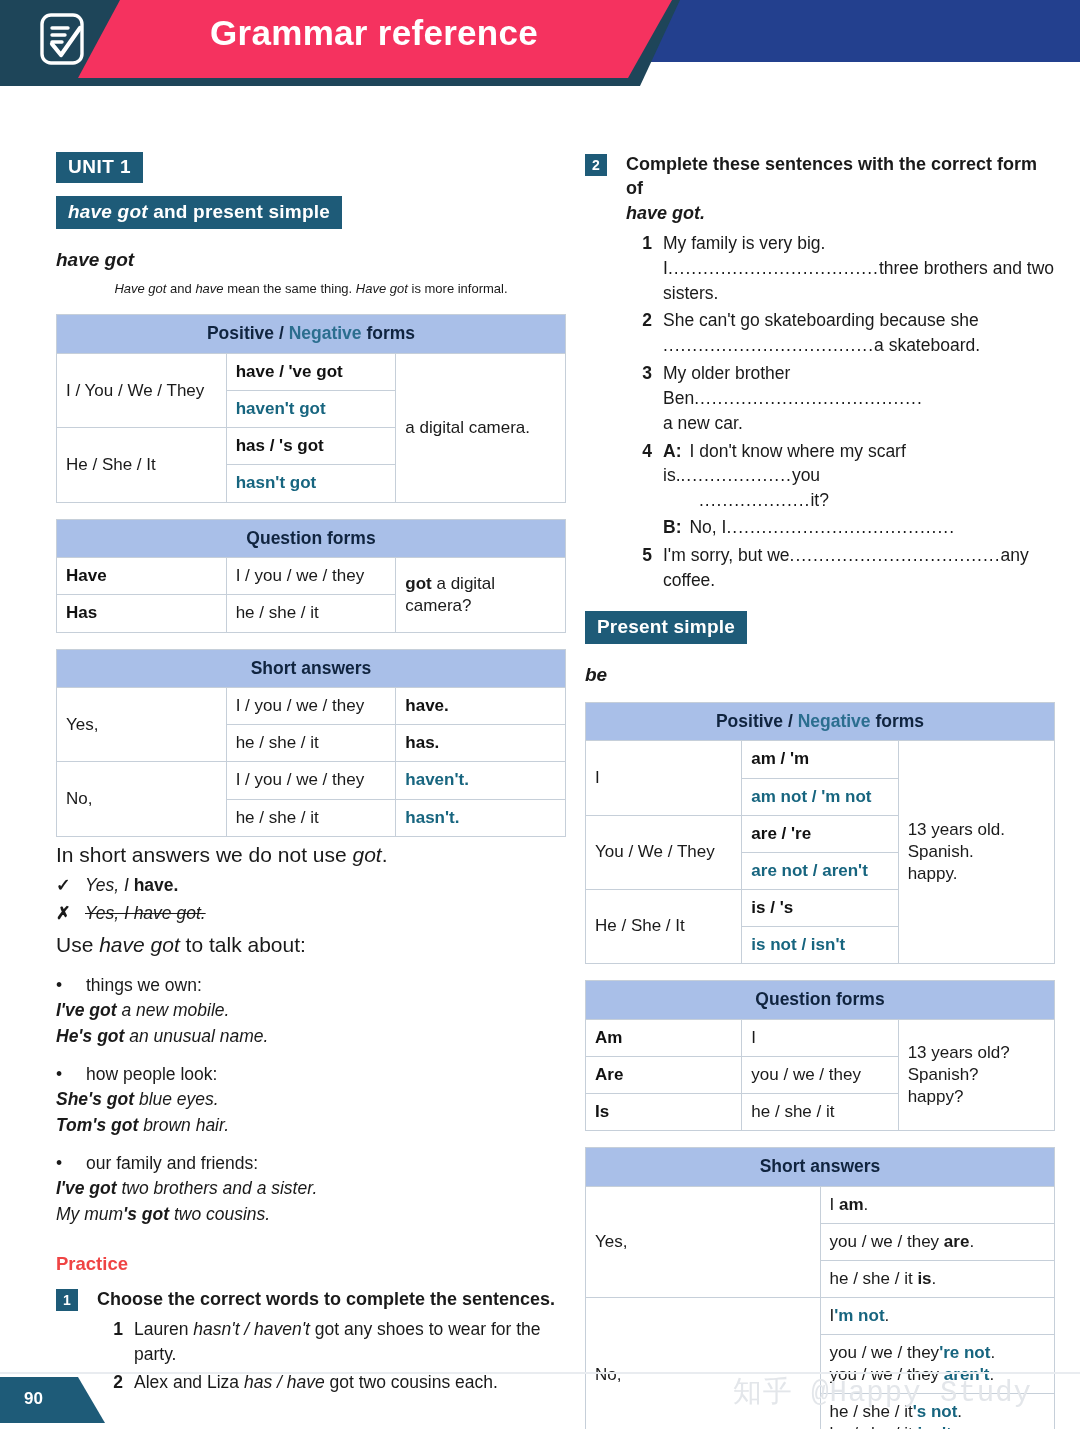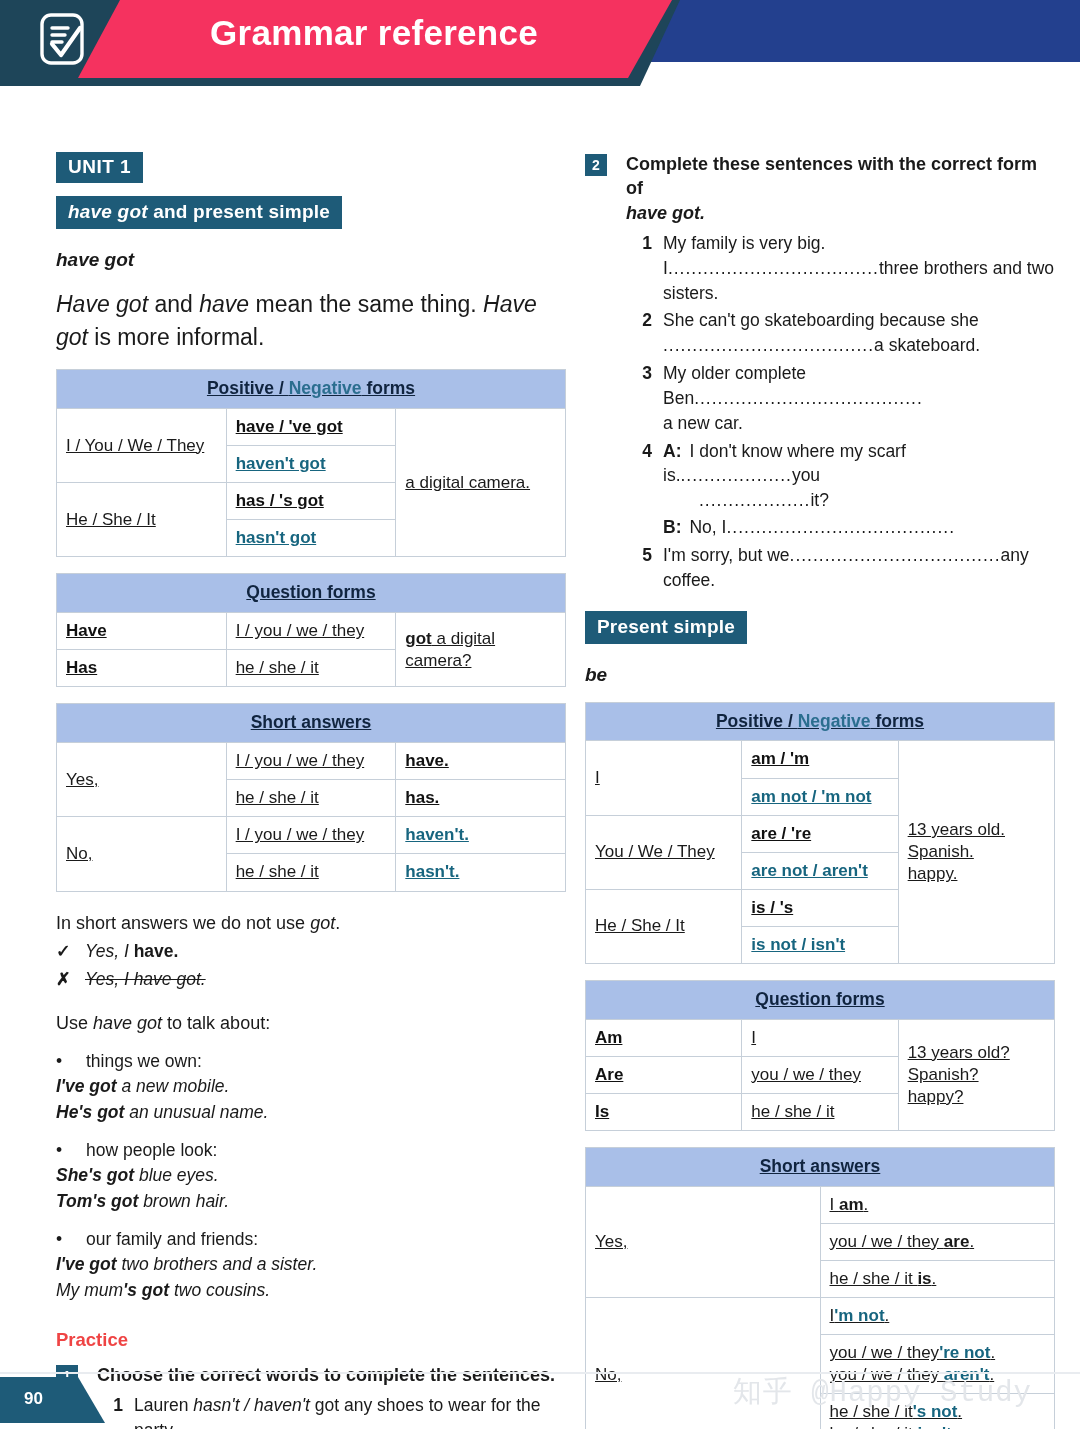--- a/index.html
+++ b/index.html
@@ -99,23 +99,24 @@
   }
   .section-bar .roman { font-style: normal; text-align: center; }
   .subhead {
     font-weight: bold;
     font-style: italic;
     font-size: 19px;
     margin-top: 20px;
     margin-bottom: 0;
   }
   .para {
-    font-size: 23px;
+    font-size: 13px;
     line-height: 1.42;
-    margin-top: 17px;
+    margin-top: 9px;
+    text-align: center;
   }
   .para em { font-style: italic; }
 
   
   .gtable {
     width: 100%;
     border-collapse: collapse;
     margin-top: 16px;
     font-size: 17px;
     table-layout: fixed;
@@ -127,28 +128,27 @@
     text-align: center;
     padding: 7px 0 8px 0;
     font-size: 17.5px;
   }
   .thead-bar .neg { color: #2b6e8f; }
   .gtable td {
     border: 1px solid #c6cfd9;
     padding: 7px 9px;
     vertical-align: middle;
     line-height: 1.3;
-    text-decoration: underline;
   }
   .pos { font-weight: bold; color: #111111; }
   .neg { font-weight: bold; color: #17657f; }
   .plain { color: #1a1a1a; }
 
   
-  .note { font-size: 18px; line-height: 1.45; margin-top: 18px; }
+  .note { font-size: 21px; line-height: 1.45; margin-top: 3px; }
   .tick-line {
     font-size: 17.5px;
     line-height: 1.5;
     display: flex;
     gap: 13px;
     margin-top: 2px;
   }
   .tick-mark { font-weight: bold; width: 16px; display: inline-block; }
   .strike { text-decoration: line-through; font-style: italic; }
   .ital { font-style: italic; }
@@ -411,21 +411,21 @@
       <div class="q-row">
         <span class="q-no">1</span>
         <span class="q-text"><span>My family is very big. I</span><span class="dots">....................................</span><span>three brothers and two sisters.</span></span>
       </div>
       <div class="q-row">
         <span class="q-no">2</span>
         <span class="q-text"><span>She can't go skateboarding because she</span><br><span class="dots">....................................</span><span>a skateboard.</span></span>
       </div>
       <div class="q-row">
         <span class="q-no">3</span>
-        <span class="q-text"><span>My older complete Ben</span><span class="dots">.......................................</span><br><span>a new car.</span></span>
+        <span class="q-text"><span>My older brother Ben</span><span class="dots">.......................................</span><br><span>a new car.</span></span>
       </div>
       <div class="q-row">
         <span class="q-no">4</span>
         <span class="q-text"><span class="spk">A:</span><span>I don't know where my scarf is.</span><span class="dots">...................</span><span>you</span><br><span style="display:inline-block;width:36px"></span><span class="dots">...................</span><span>it?</span></span>
       </div>
       <div class="q-sub">
         <span class="q-no">0</span>
         <span class="q-text"><span class="spk">B:</span><span>No, I</span><span class="dots">......................................</span><span>.</span></span>
       </div>
       <div class="q-row">

